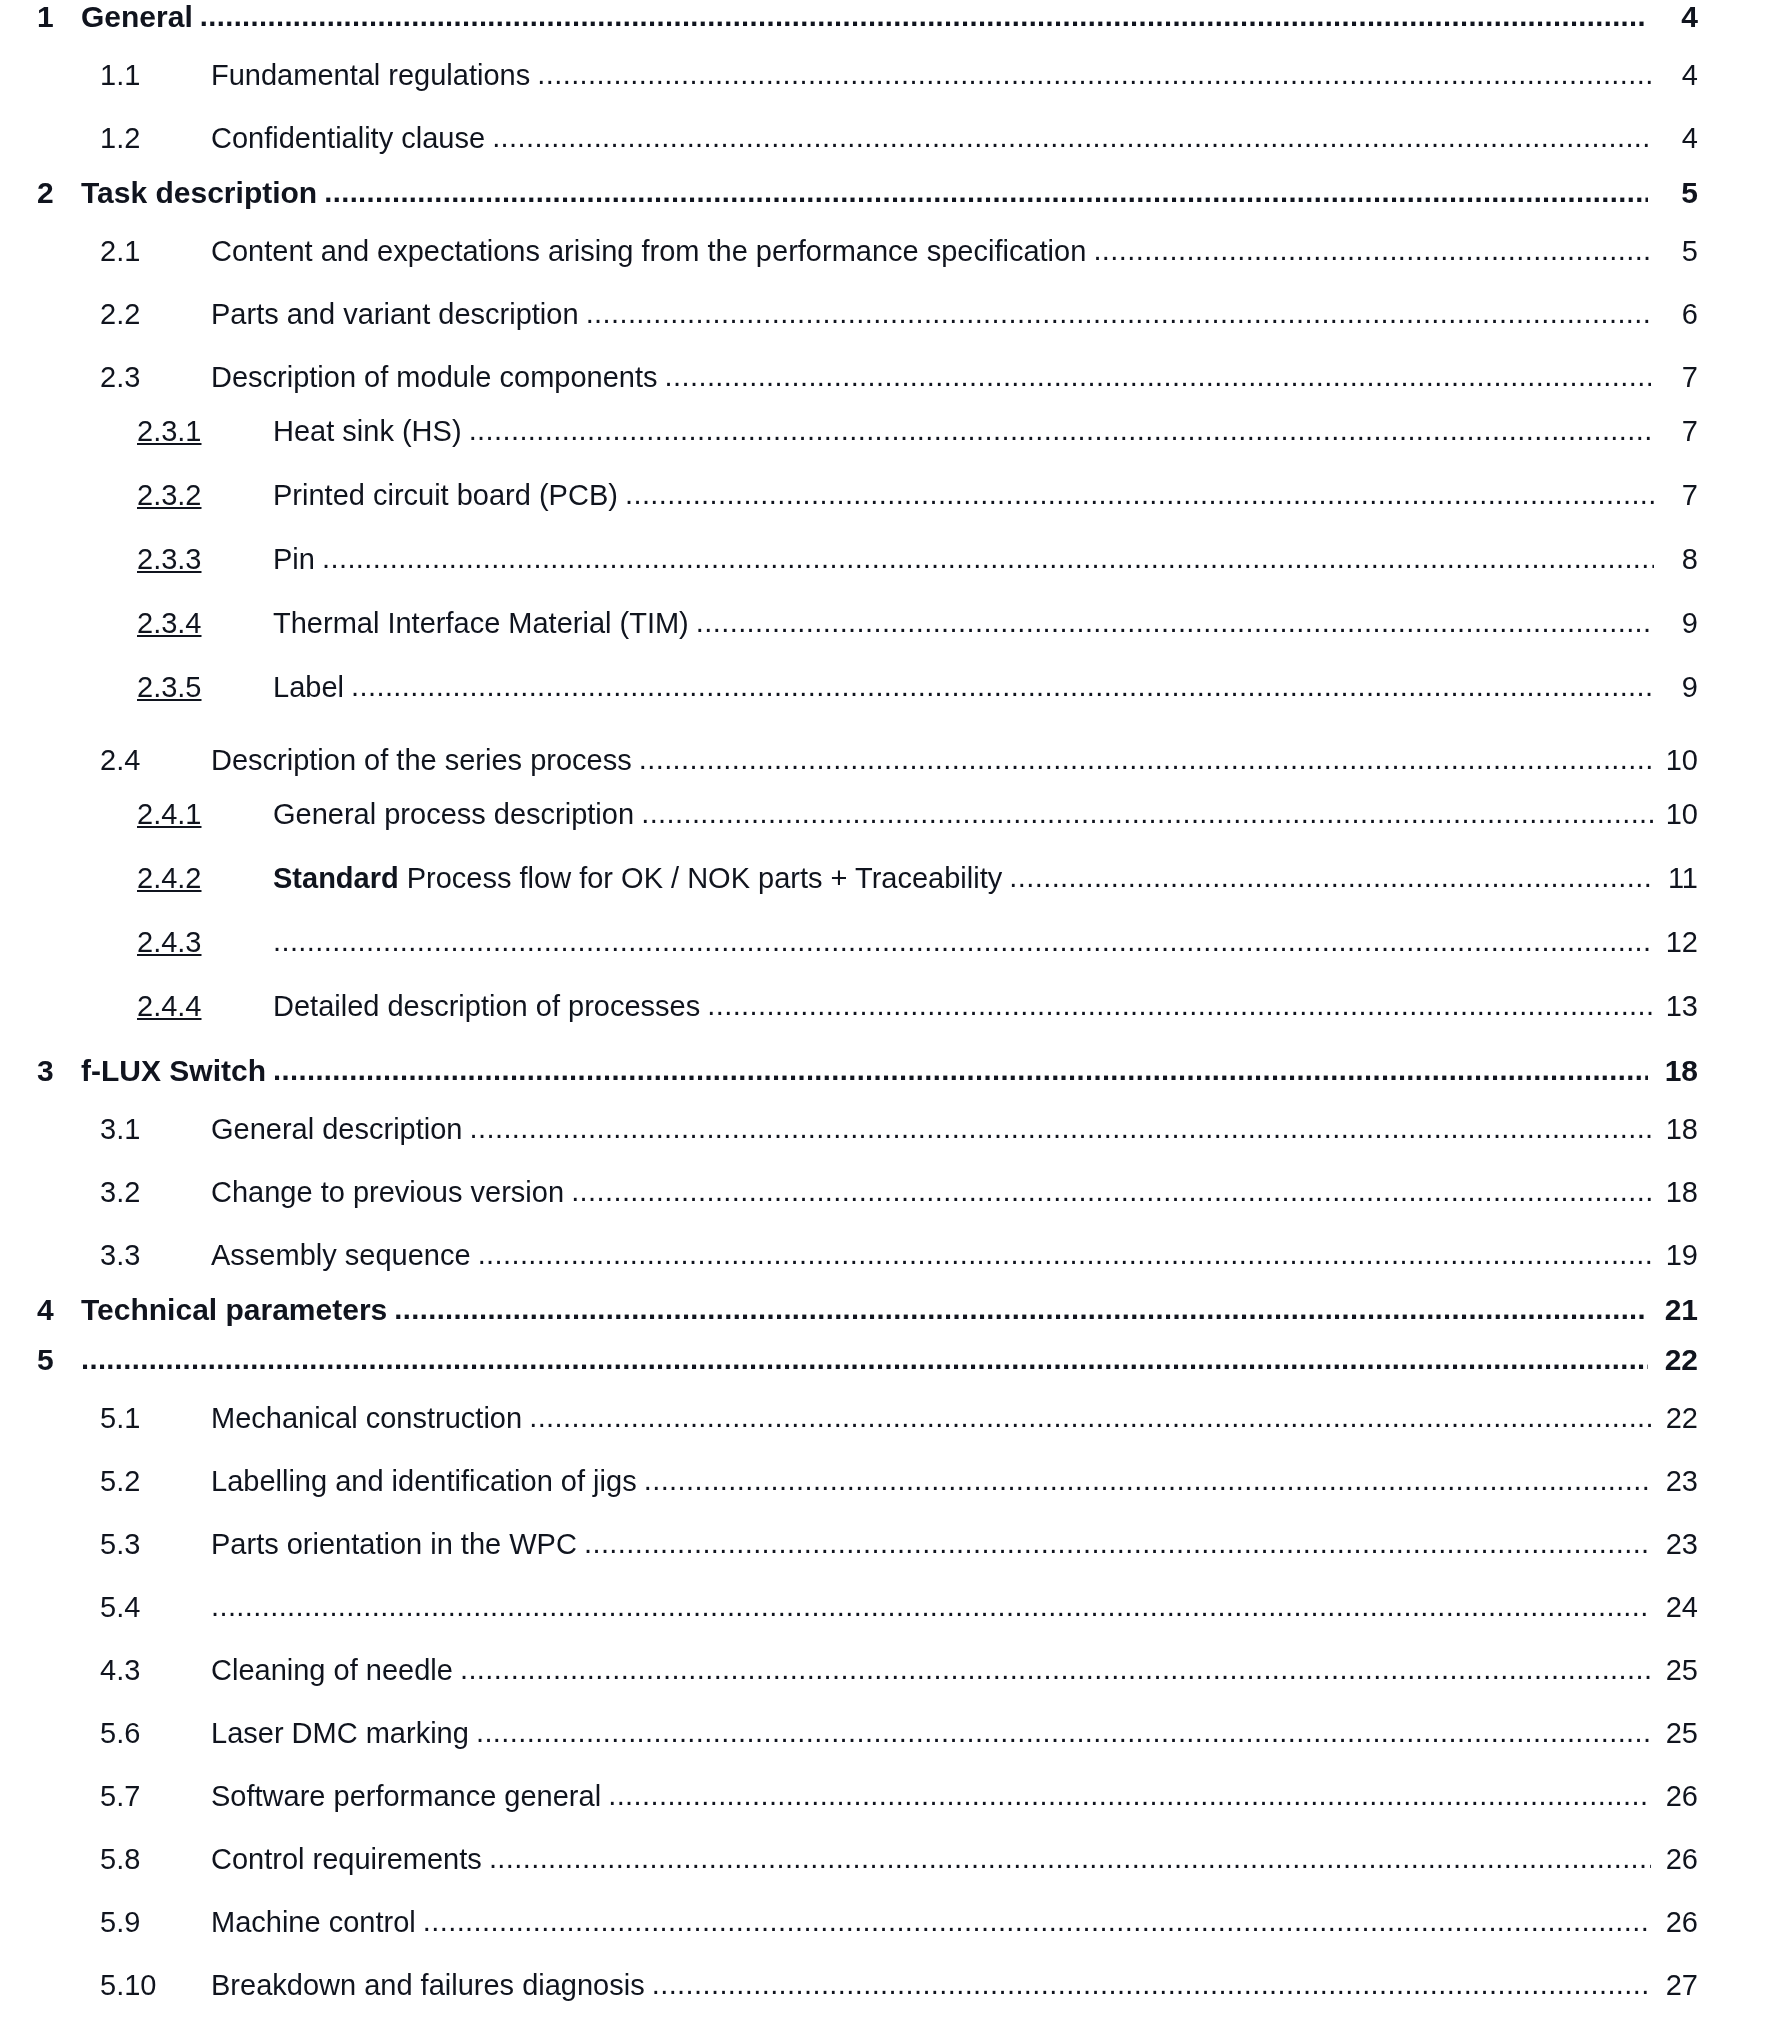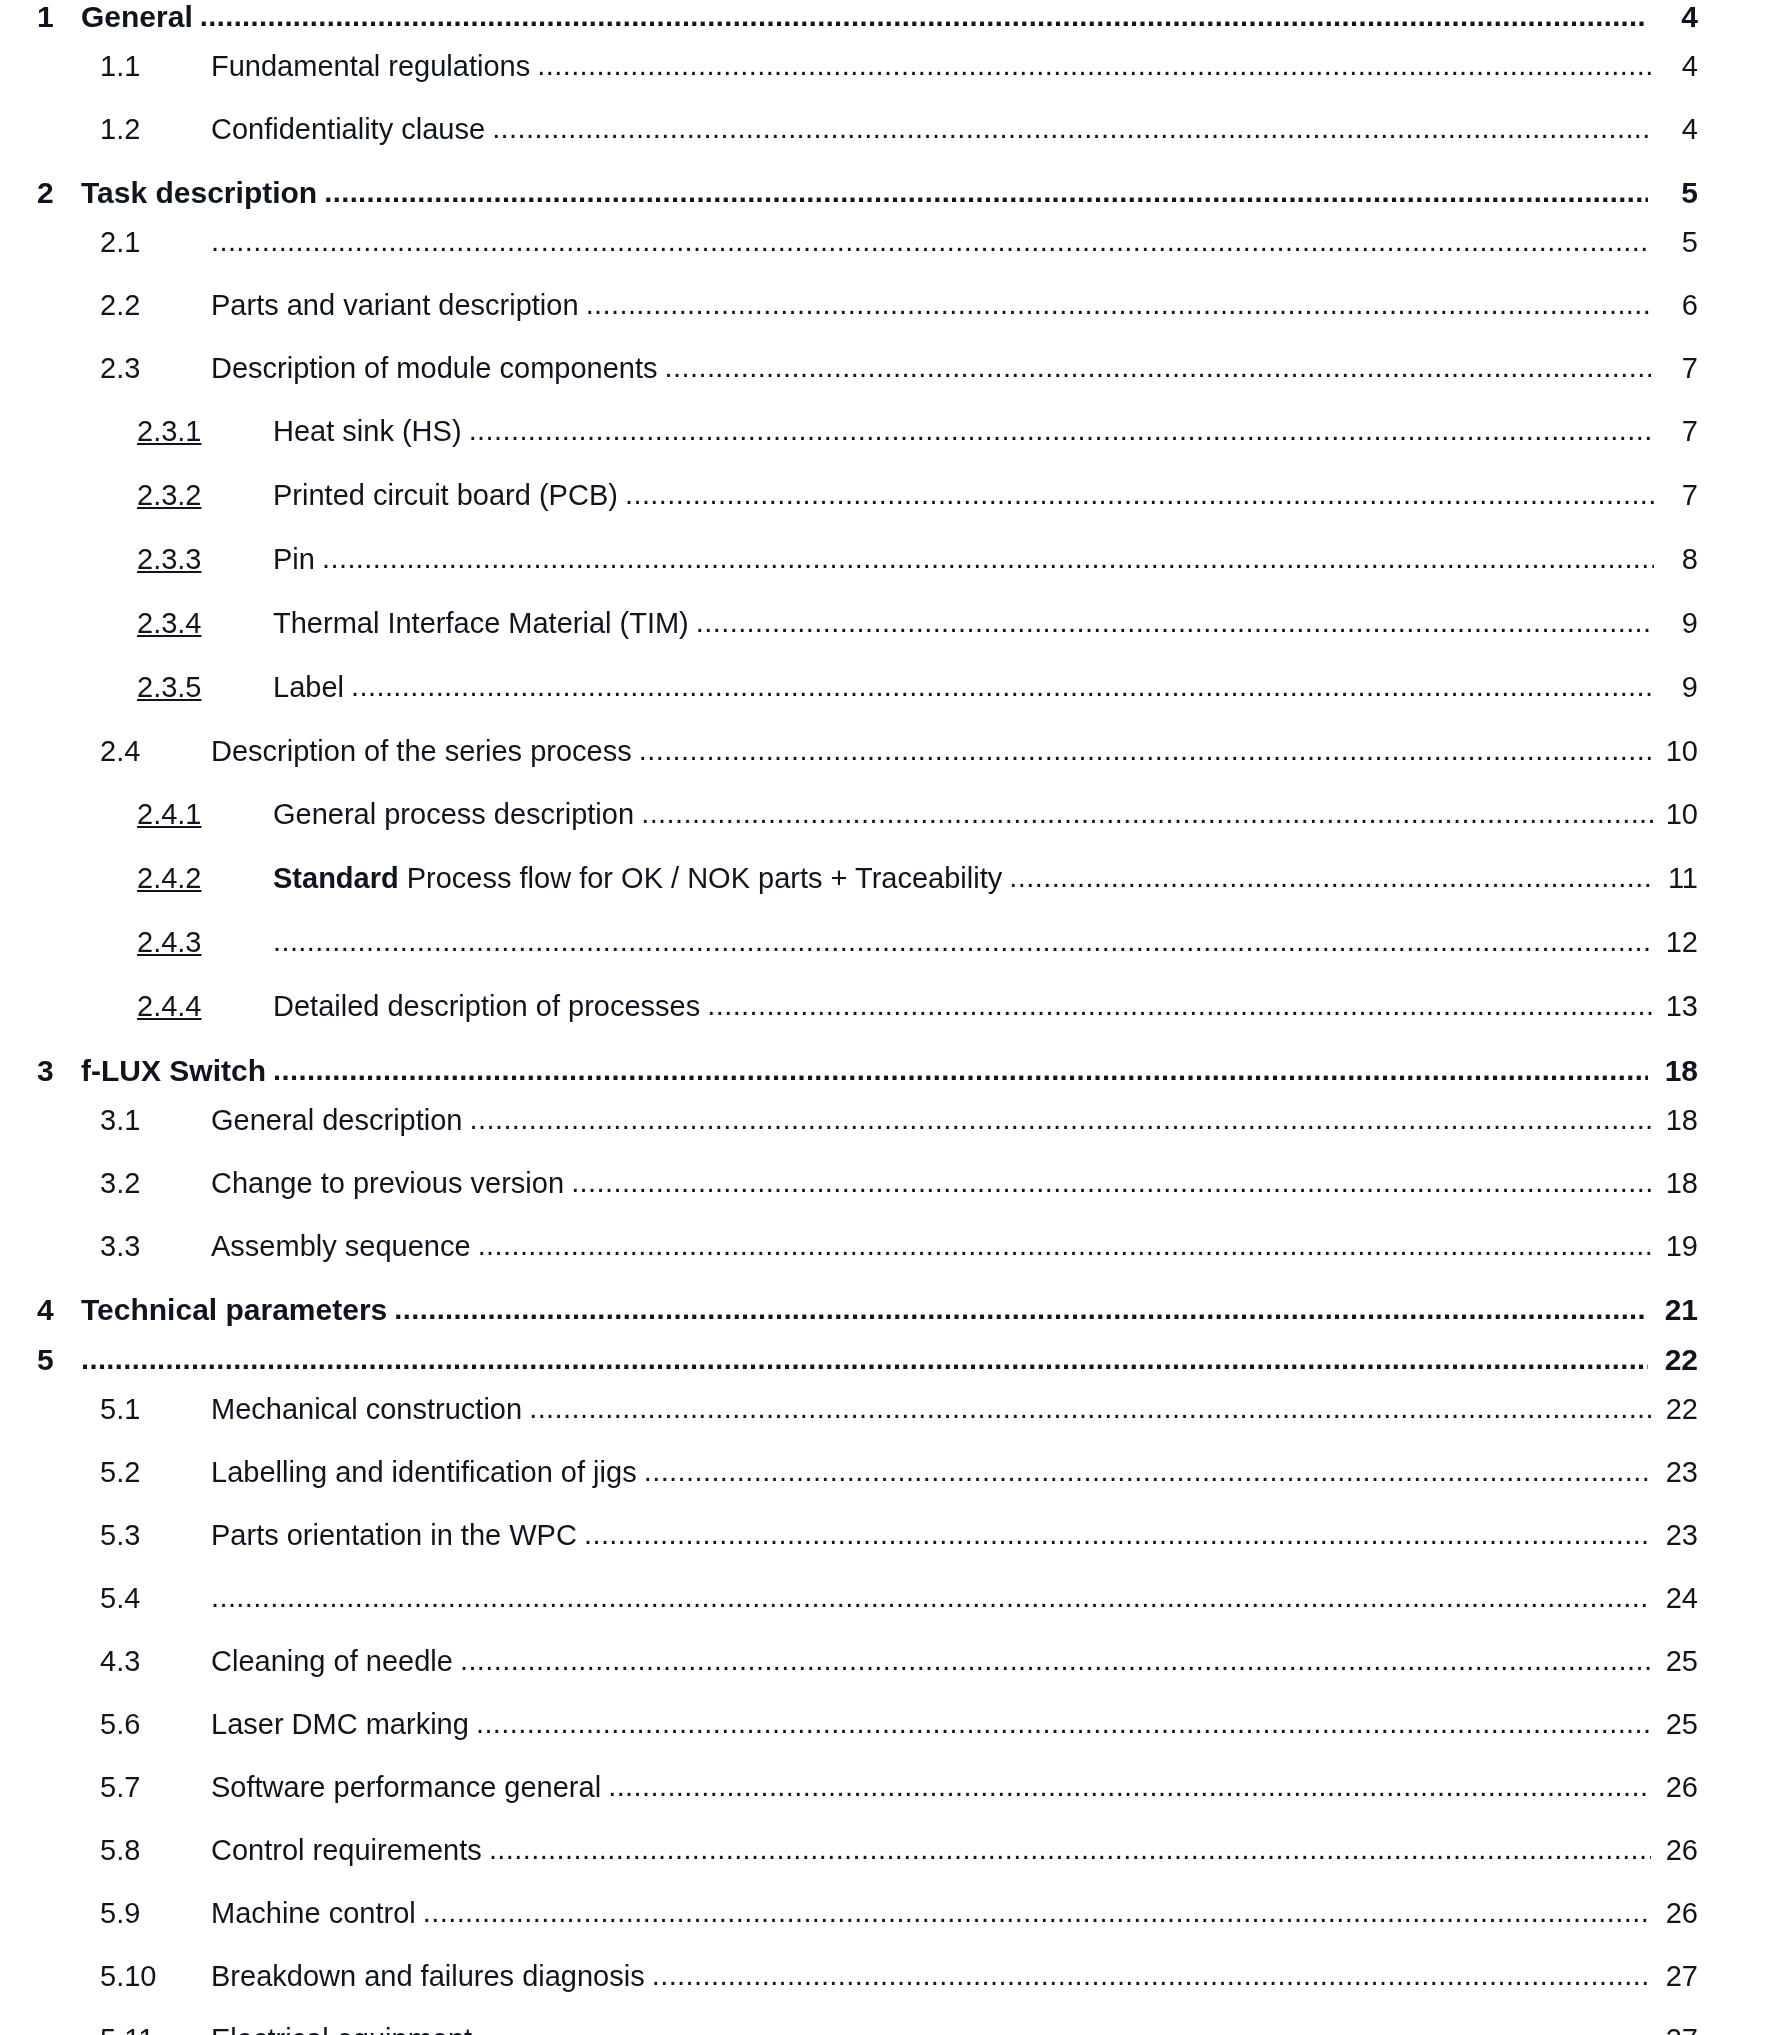--- a/index.html
+++ b/index.html
@@ -70,21 +70,21 @@
   .lvl1 .pageno { width: 47px; }
 
   
   .lvl2 {
     font-size: 29px;
     font-weight: normal;
     height: 46px;
     padding-left: 100px;
     margin-bottom: 17px;
   }
-  .lvl2 .num { width: 111px; }
+  .lvl2 .num { width: 111px; margin-top: 9px; }
   .lvl2 .pageno { width: 44px; }
 
   
   .lvl3 {
     font-size: 29px;
     font-weight: normal;
     height: 46px;
     padding-left: 137px;
     margin-bottom: 18px;
   }
@@ -116,20 +116,21 @@
       <span class="pageno">4</span>
     </div>
     <div class="toc-entry lvl1">
       <span class="num">2</span>
       <span class="title">Task description</span>
       <span class="leader">...................................................................................................................................................................................................................................................................</span>
       <span class="pageno">5</span>
     </div>
     <div class="toc-entry lvl2">
       <span class="num">2.1</span>
+      <span class="title">Content and expectations arising from the performance specification</span>
       <span class="leader">...................................................................................................................................................................................................................................................................</span>
       <span class="pageno">5</span>
     </div>
     <div class="toc-entry lvl2">
       <span class="num">2.2</span>
       <span class="title">Parts and variant description</span>
       <span class="leader">...................................................................................................................................................................................................................................................................</span>
       <span class="pageno">6</span>
     </div>
     <div class="toc-entry lvl2">

